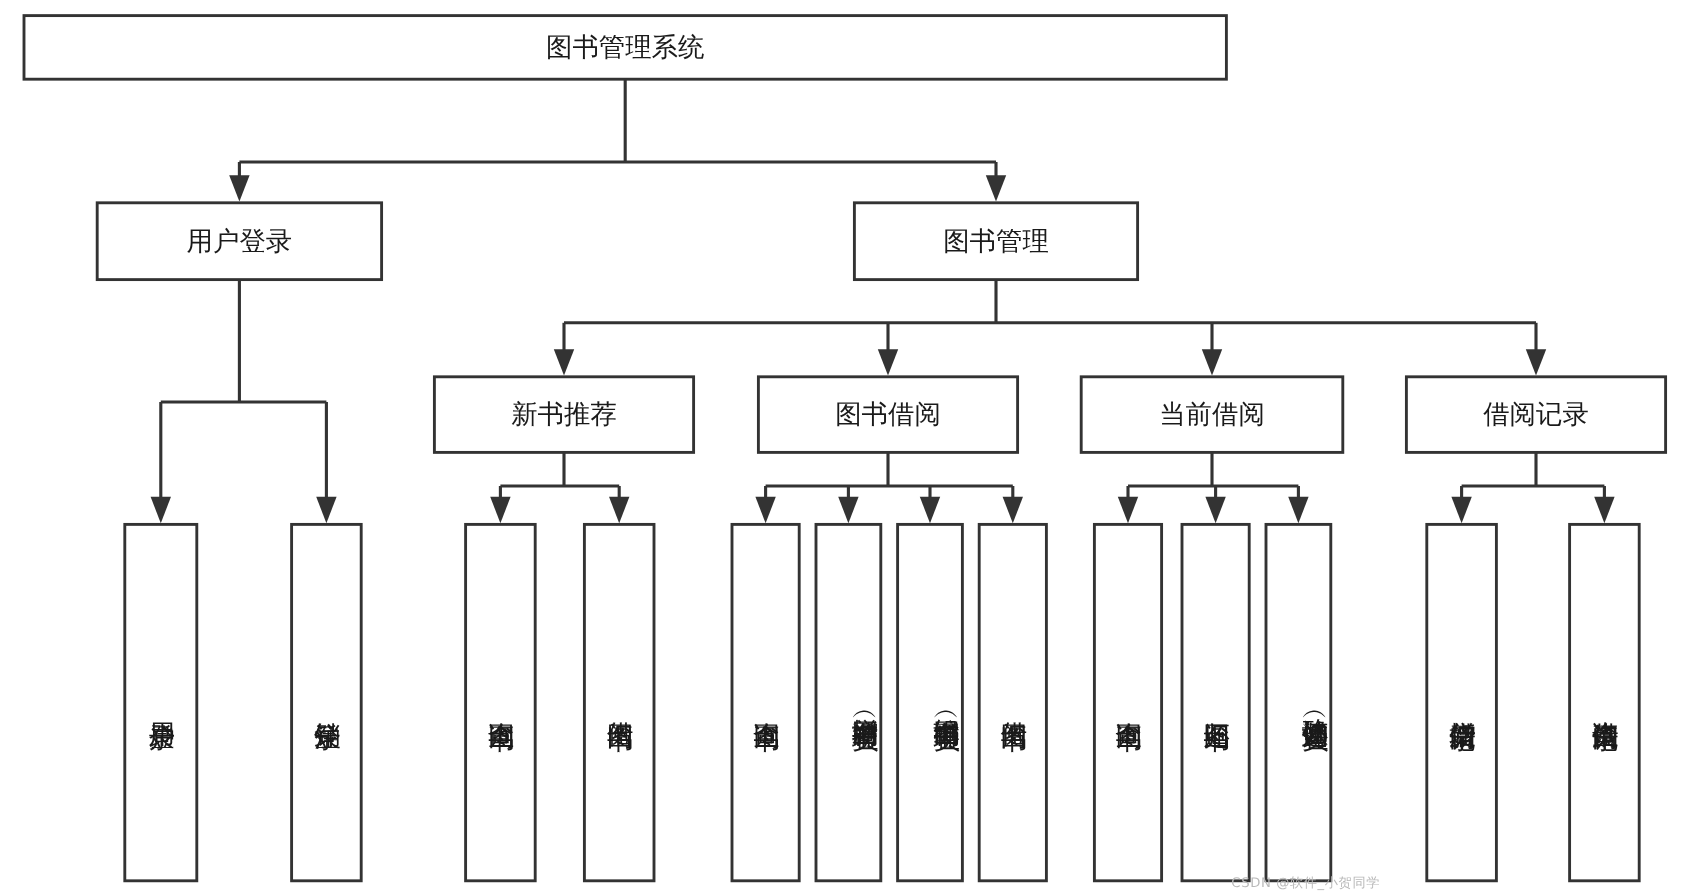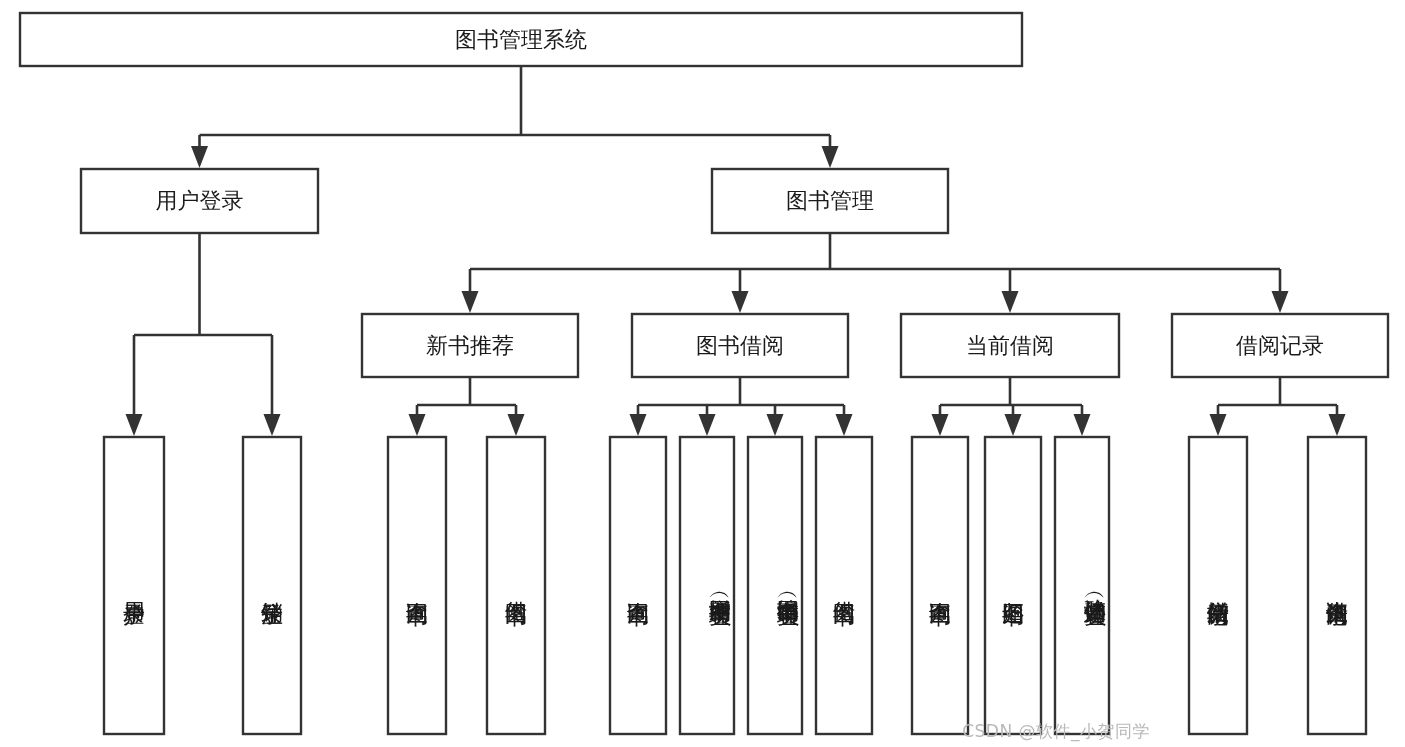--- a/index.html
+++ b/index.html
@@ -60,21 +60,21 @@
     letter-spacing: 1px;
     white-space: nowrap;
     text-align: center;
     pointer-events: none;
   }
   .watermark {
     position: absolute;
     right: 8px;
     bottom: 4px;
     font-family: "DejaVu Sans", "Liberation Sans", sans-serif;
-    font-size: 17px;
+    font-size: 11px;
     color: #b9b9b9;
     letter-spacing: 0.5px;
     white-space: nowrap;
   }
 </style>
 </head>
 <body>
 
 <div id="diagram-root">
 

